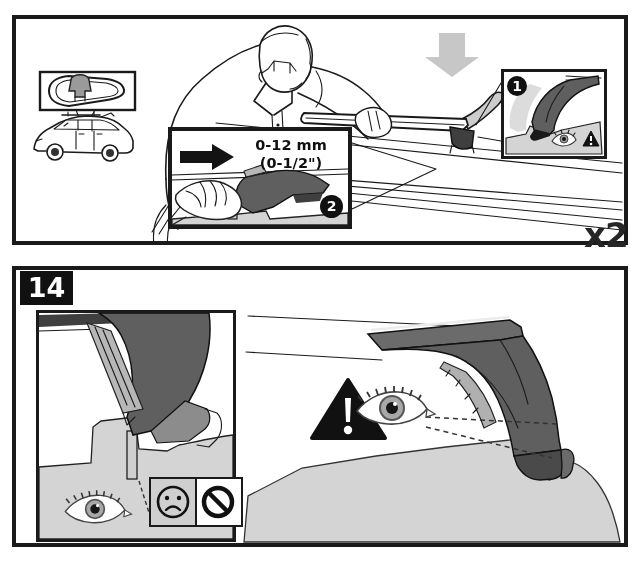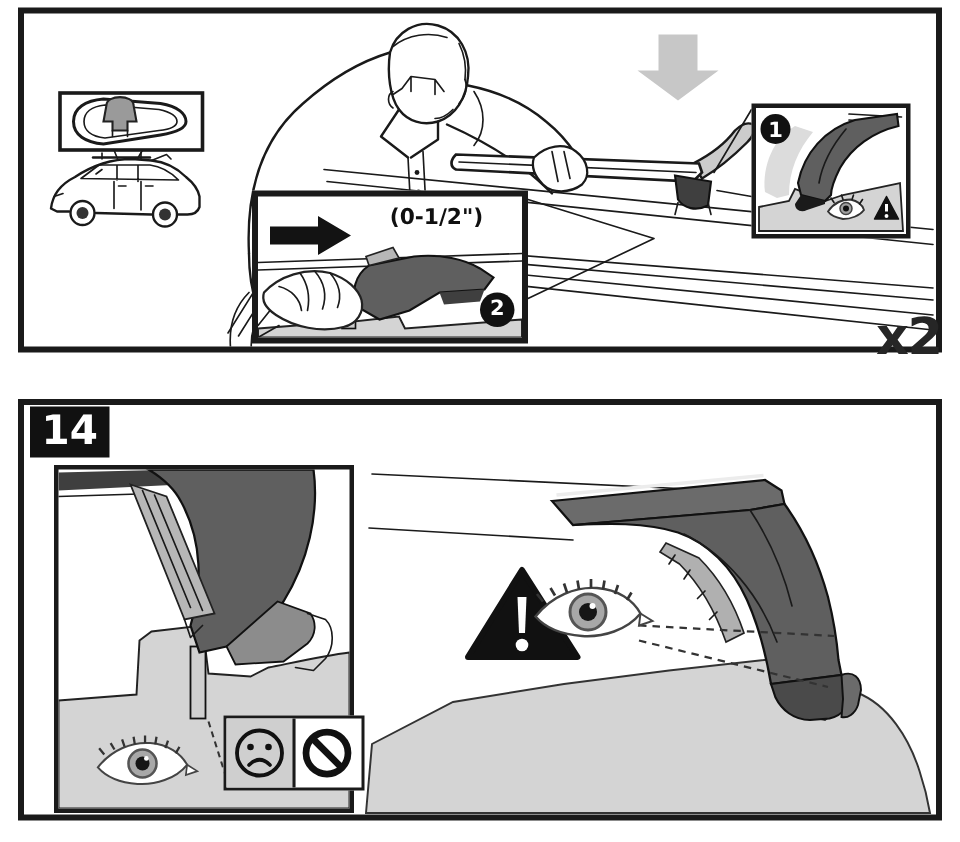--- a/index.html
+++ b/index.html
@@ -1,19 +1,19 @@
 <!DOCTYPE html>
 <html style="--outline: #1a1a1a; --clamp: #5f5f5f; --pad: #b7b7b7; --body: #d4d4d4; --ghost: #dcdcdc; --arrow: #c7c7c7; --label: #262626; --badge_bg: #111111; --badge_fg: #ffffff; --cellgray: #cfcfcf;"><head>
 <meta charset="utf-8">
 <style>
   html,body{margin:0;padding:0;background:#fff;}
   .stage{position:relative;width:640px;height:561px;background:#fff;overflow:hidden;
          font-family:"DejaVu Sans","Liberation Sans",sans-serif;}
   .panel{position:absolute;background:#fff;border:4px solid var(--outline);}
-  .panel.top{left:12px;top:5px;width:608px;height:222px;}
+  .panel.top{left:12px;top:15px;width:608px;height:222px;}
   .panel.bottom{left:12px;top:266px;width:608px;height:273px;}
   .panel svg.scene{position:absolute;left:0;top:0;}
   
   .ln{stroke:var(--outline);stroke-width:1.6;fill:none;stroke-linecap:round;stroke-linejoin:round;}
   .thin{stroke-width:1.1;}
   .fw{fill:#fff;}
   .fclamp{fill:var(--clamp);}
   .fbody{fill:var(--body);}
   .fpad{fill:var(--pad);}
   .fghost{fill:var(--ghost);}
@@ -124,20 +124,21 @@
       <path class="fpad" stroke="#222" stroke-width="1.1" d="M74,46 L94,41 L90,34 L72,40 Z"></path>
       <path class="fdark" d="M121,64 L151,62 L148,70 L124,72 Z"></path>
       <g>
         <path class="fw" stroke="#222" stroke-width="1.5" d="M4,64 C14,53 32,47 48,51 C60,55 67,62 69,69 C71,77 66,85 57,87 C42,91 24,87 12,79 C6,75 2,70 4,64 Z"></path>
         <path class="ln thin" d="M48,51 C54,58 56,66 53,74 M38,50 C44,57 46,66 43,75 M28,51 C33,58 35,66 33,76 M14,60 C22,62 28,68 29,76"></path>
         <path class="ln thin" d="M0,86 L8,76 M0,94 L14,86"></path>
       </g>
       <polygon fill="#131313" points="8,20 40,20 40,13 62,26 40,39 40,32 8,32"></polygon>
     </svg>
     <div class="measure-text">
+      <span>0-12 mm</span>
       <span>(0-1/2")</span>
     </div>
     <div class="badge-circle">2</div>
   </div>
 
   <div class="inset detail1">
     <svg width="100" height="84" viewBox="0 0 100 84" style="position:absolute;left:0;top:0;">
       <path class="ln thin" d="M62,4 L97,6 M62,8 L90,10"></path>
       <path class="fghost" d="M6,56 C4,38 12,20 26,12 L38,16 C28,28 22,42 22,58 L14,60 Z"></path>
       <path class="fbody" stroke="#222" stroke-width="1.2" d="M2,66 L22,62 L26,54 L46,62 L58,58 L96,50 L98,82 L2,82 Z"></path>

